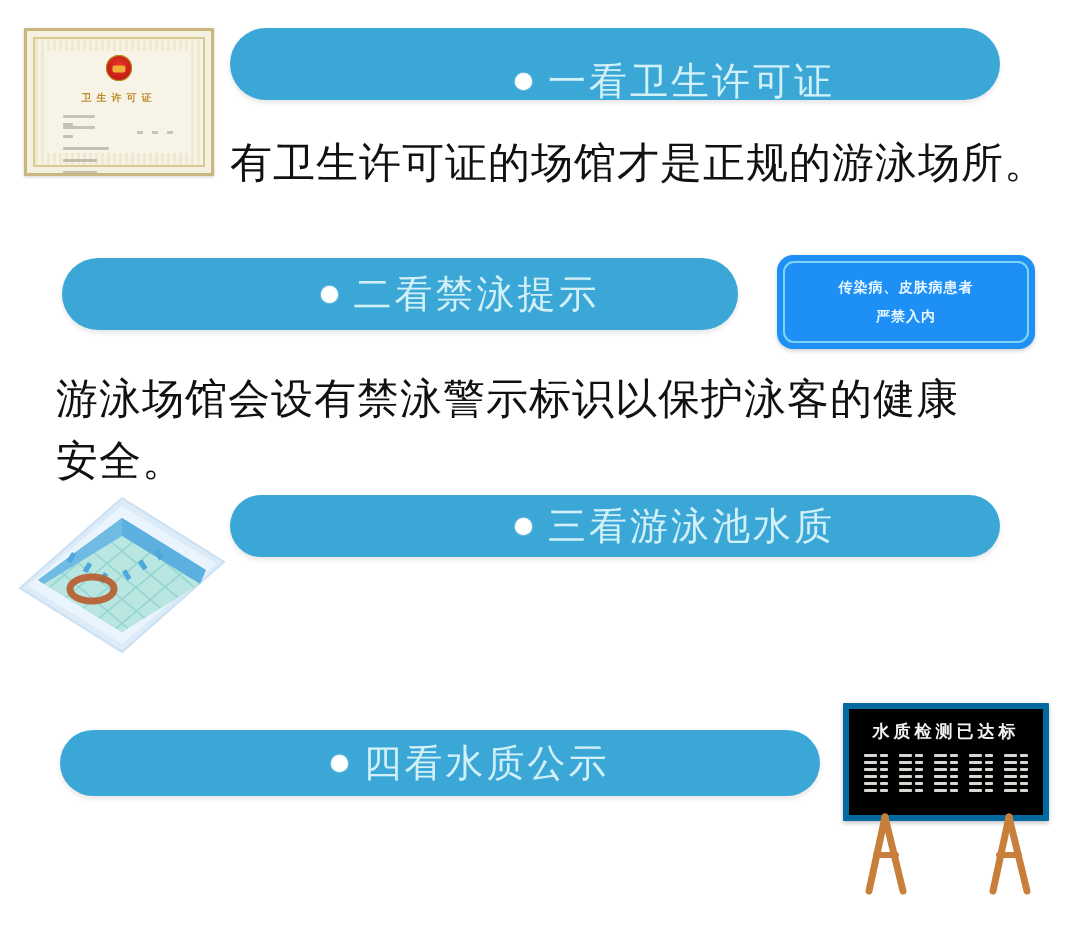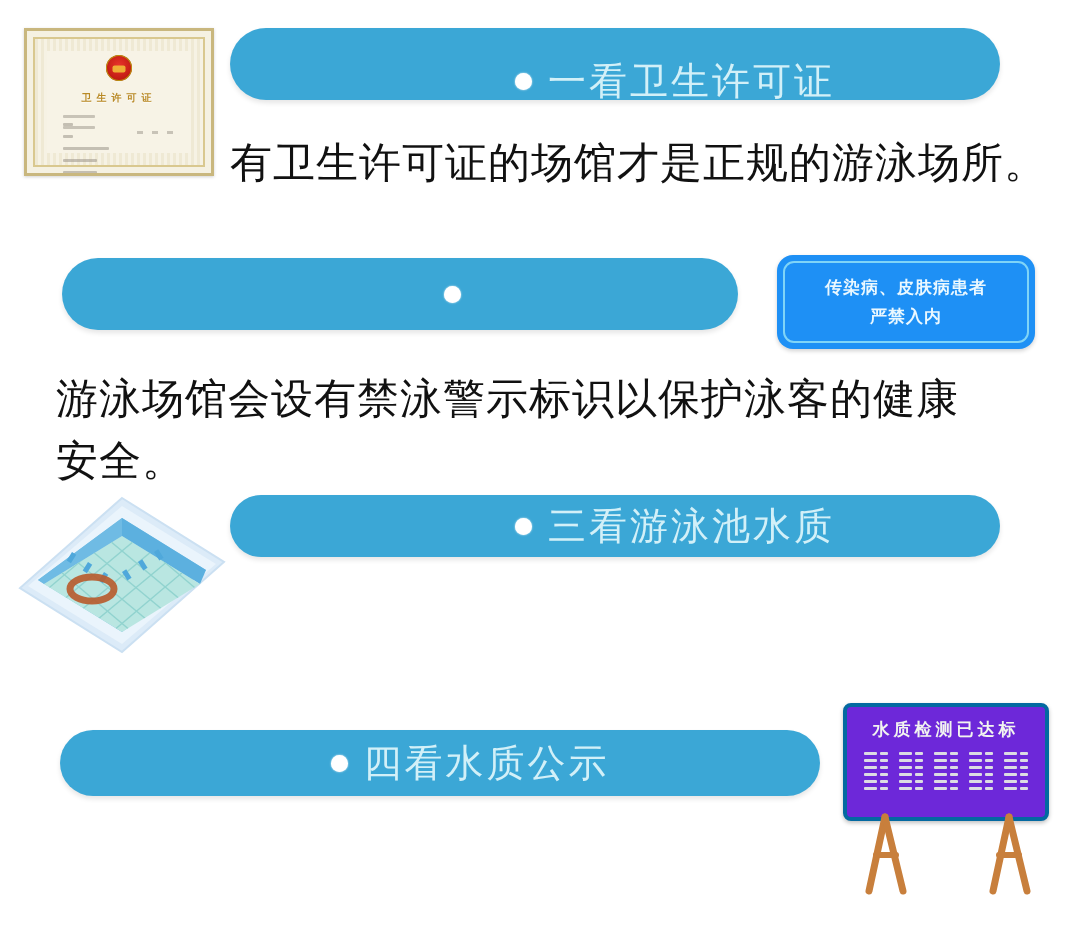--- a/index.html
+++ b/index.html
@@ -99,36 +99,36 @@
     box-sizing:border-box;
     display:flex;align-items:center;justify-content:center;
     box-shadow:0 2px 4px rgba(0,0,0,.18);
   }
   .sign:before{
     content:"";position:absolute;inset:6px;
     border:2px solid #7FD4F7;border-radius:11px;pointer-events:none;
   }
   .sign .sign-text{
     position:relative;z-index:2;
-    color:#EAF8FF;font-size:17px;line-height:29px;font-weight:bold;
+    color:#EAF8FF;font-size:14px;line-height:29px;font-weight:bold;
     text-align:center;letter-spacing:1px;white-space:pre-line;
   }
 
   
   .pool{position:absolute;}
   .pool svg{display:block;width:100%;height:100%;}
 
   
   .board-wrap{position:absolute;}
   .board{
     position:absolute;left:0;top:0;right:0;
     height:118px;
-    background:#6d28d9;
-    border:4px solid #0369a1;
-    border-radius:8px;
+    background:#000000;
+    border:6px solid #0369a1;
+    border-radius:1px;
     box-sizing:border-box;
     box-shadow:0 2px 4px rgba(0,0,0,.25);
     overflow:hidden;
   }
   .board .bd-title{
     color:#F2F4F0;font-size:17px;font-weight:bold;letter-spacing:4px;
     text-align:center;margin-top:11px;white-space:nowrap;
   }
   .board .bd-rows{
     display:flex;justify-content:center;gap:11px;margin-top:11px;padding:0 8px;
@@ -175,20 +175,21 @@
       <span class="dot"></span>
       <span class="ptext">一看卫生许可证</span>
     </div>
   </div>
 
   <div class="body-text" style="left:230px;top:132px;width:830px;">有卫生许可证的场馆才是正规的游泳场所。</div>
 
   <div class="pill" style="left:62px;top:258px;width:676px;height:72px;">
     <div class="inner">
       <span class="dot"></span>
+      <span class="ptext">二看禁泳提示</span>
     </div>
   </div>
 
   <div class="sign" style="left:777px;top:255px;width:258px;height:94px;">
     <div class="sign-text">传染病、皮肤病患者
 严禁入内</div>
   </div>
 
   <div class="body-text" style="left:56px;top:368px;width:980px;">游泳场馆会设有禁泳警示标识以保护泳客的健康
 安全。</div>

